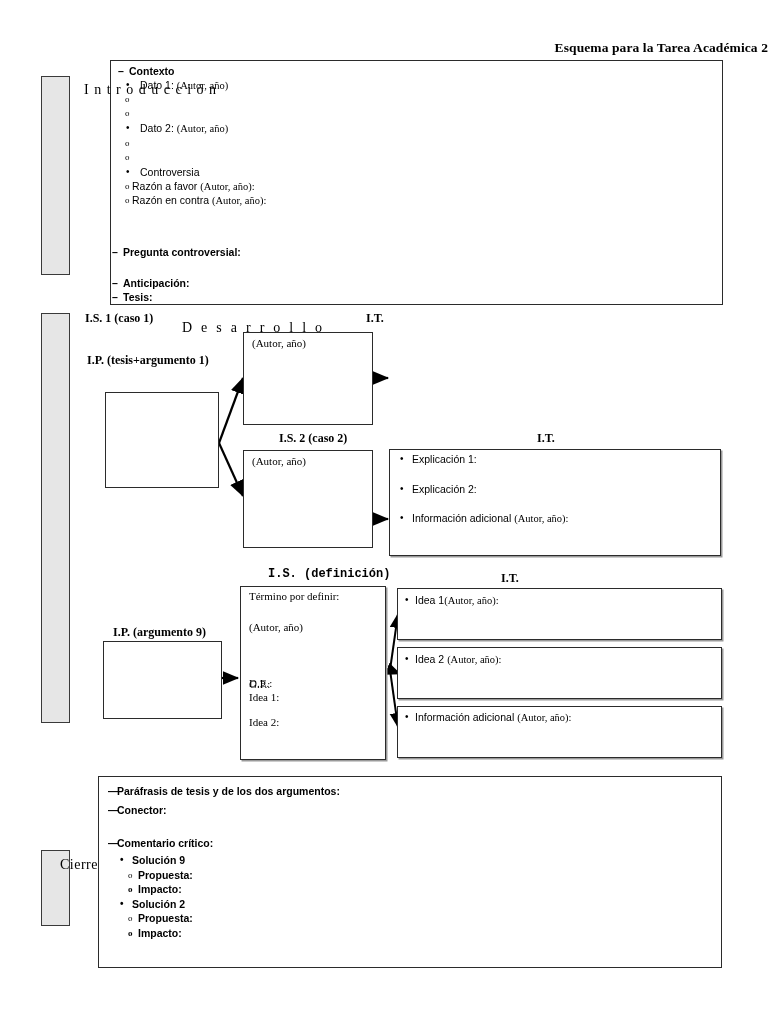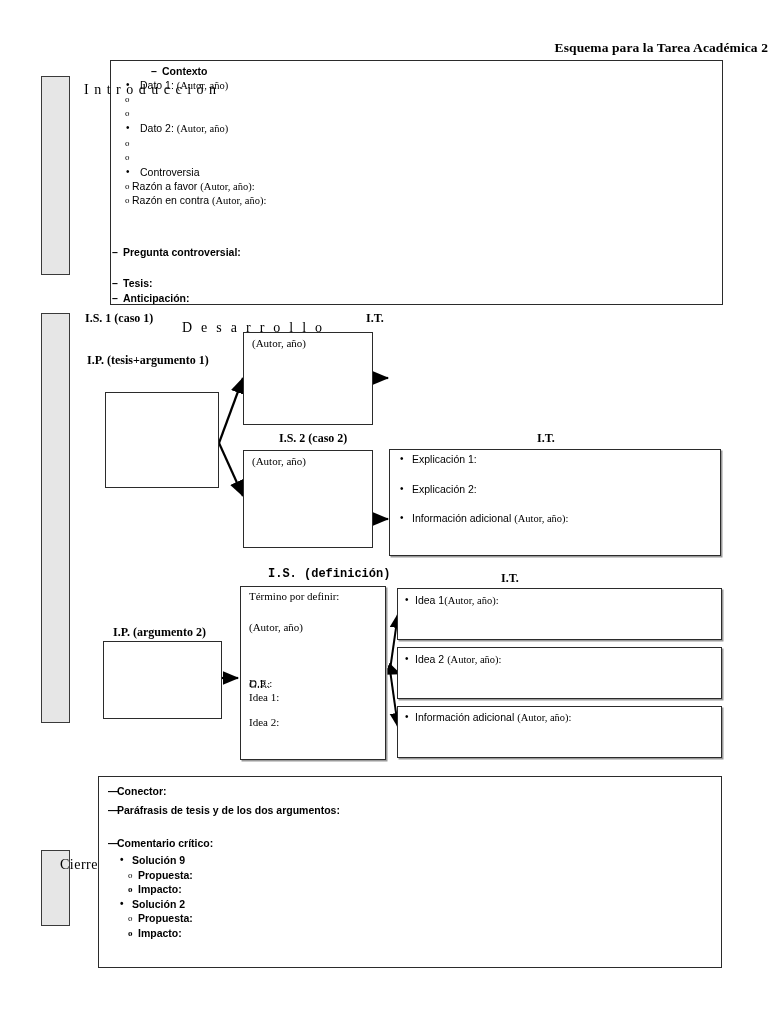--- a/index.html
+++ b/index.html
@@ -195,21 +195,21 @@
     <path d="M390,670 L398,727" stroke="#000" stroke-width="2" fill="none" marker-end="url(#ah)"></path>
   </svg>
 
   <div class="gray-bar" style="left:41px; top:76px; width:29px; height:199px;"></div>
 
   <div class="overlap-word spread-1" style="left:84px; top:82px;">Introducción</div>
 
   <div class="box" style="left:110px; top:60px; width:613px; height:245px;"></div>
 
   <div class="intro-list">
-    <div class="li dash-item" style="height:14px;margin-left:33px;">
+    <div class="li dash-item" style="height:14px;">
       <span class="dash">–</span><span>Contexto</span>
     </div>
     <div class="li bullet-item" style="height:14px;">
       <span class="bul">•</span><span>Dato 1: </span><span class="serif-paren">(Autor, año)</span>
     </div>
     <div class="li circ-item" style="height:14px;">
       <span class="circ">o</span><span></span>
     </div>
     <div class="li circ-item" style="height:15px;">
       <span class="circ">o</span><span></span>
@@ -229,25 +229,25 @@
     <div class="li circ-item" style="height:14px; padding-left:14px;">
       <span class="circ">o</span><span>Razón a favor </span><span class="serif-paren">(Autor, año):</span>
     </div>
     <div class="li circ-item" style="height:16px; padding-left:14px;">
       <span class="circ">o</span><span>Razón en contra </span><span class="serif-paren">(Autor, año):</span>
     </div>
     <div class="li dash-item" style="height:14px; margin-left:-6px;margin-top:36px;">
       <span class="dash">–</span><span>Pregunta controversial:</span>
     </div>
     <div class="li" style="height:17px;">&nbsp;</div>
+    <div class="li dash-item" style="height:14px; margin-left:-6px;">
+      <span class="dash">–</span><span>Anticipación:</span>
+    </div>
     <div class="li dash-item" style="height:15px; margin-left:-6px;">
       <span class="dash">–</span><span>Tesis:</span>
-    </div>
-    <div class="li dash-item" style="height:14px; margin-left:-6px;">
-      <span class="dash">–</span><span>Anticipación:</span>
     </div>
   </div>
 
   <div class="gray-bar" style="left:41px; top:313px; width:29px; height:410px;"></div>
 
   <div class="overlap-word spread-2" style="left:182px; top:320px;">Desarrollo</div>
 
   <div class="lbl" style="left:85px; top:311px;">I.S. 1 (caso 1)</div>
   <div class="lbl" style="left:366px; top:311px;">I.T.</div>
   <div class="lbl" style="left:87px; top:353px;">I.P. (tesis+argumento 1)</div>
@@ -272,21 +272,21 @@
     <span class="itbul" style="left:-12px;">•</span>
     <span>Explicación 2:</span>
   </div>
   <div class="inbox-sans" style="left:412px; top:512px;">
     <span class="itbul" style="left:-12px;">•</span>
     <span>Información adicional </span><span class="serif-paren">(Autor, año):</span>
   </div>
 
   <div class="lbl" style="left:268px; top:567px;font-family:Liberation Mono, monospace;">I.S. (definición)</div>
   <div class="lbl" style="left:501px; top:571px;">I.T.</div>
-  <div class="lbl" style="left:113px; top:625px;">I.P. (argumento 2)</div>
+  <div class="lbl" style="left:113px; top:625px;">I.P. (argumento 9)</div>
 
   <div class="box" style="left:103px; top:641px; width:119px; height:78px;"></div>
 
   <div class="box box-shadow" style="left:240px; top:586px; width:146px; height:174px;"></div>
   <div class="inbox-text" style="left:249px; top:590px;">Término por definir:</div>
   <div class="inbox-text" style="left:249px; top:621px;">(Autor, año)</div>
   <div class="inbox-text" style="left:249px; top:678px;">G.P.:</div>
   <div class="inbox-text" style="left:249px; top:677px;">D.E.:</div>
   <div class="inbox-text" style="left:249px; top:691px;">Idea 1:</div>
   <div class="inbox-text" style="left:249px; top:716px;">Idea 2:</div>
@@ -310,24 +310,24 @@
   </div>
 
   <div class="gray-bar" style="left:41px; top:850px; width:29px; height:76px;"></div>
 
   <div class="overlap-word" style="left:60px; top:857px; letter-spacing:0.5px;">Cierre</div>
 
   <div class="box" style="left:98px; top:776px; width:624px; height:192px;"></div>
 
   <div class="cierre-list">
     <div class="cl-dash">
+      <span class="dash">—</span><span>Paráfrasis de tesis y de los dos argumentos:</span>
+    </div>
+    <div class="cl-dash">
       <span class="dash">—</span><span>Conector:</span>
-    </div>
-    <div class="cl-dash">
-      <span class="dash">—</span><span>Paráfrasis de tesis y de los dos argumentos:</span>
     </div>
     <div class="cl-dash" style="line-height:14px;">&nbsp;</div>
     <div class="cl-dash">
       <span class="dash">—</span><span>Comentario crítico:</span>
     </div>
     <div class="cl-bullet">
       <span class="bul">•</span><span>Solución 9</span>
     </div>
     <div class="cl-circ">
       <span class="circ">o</span><span>Propuesta:</span>

